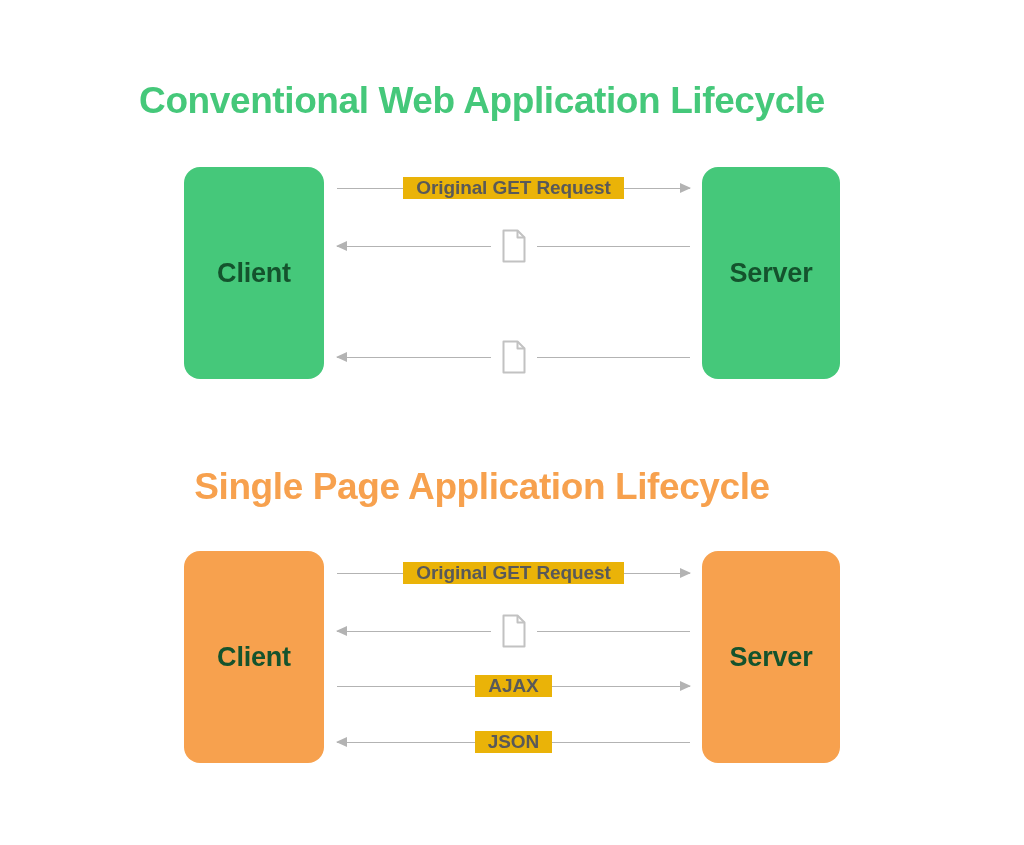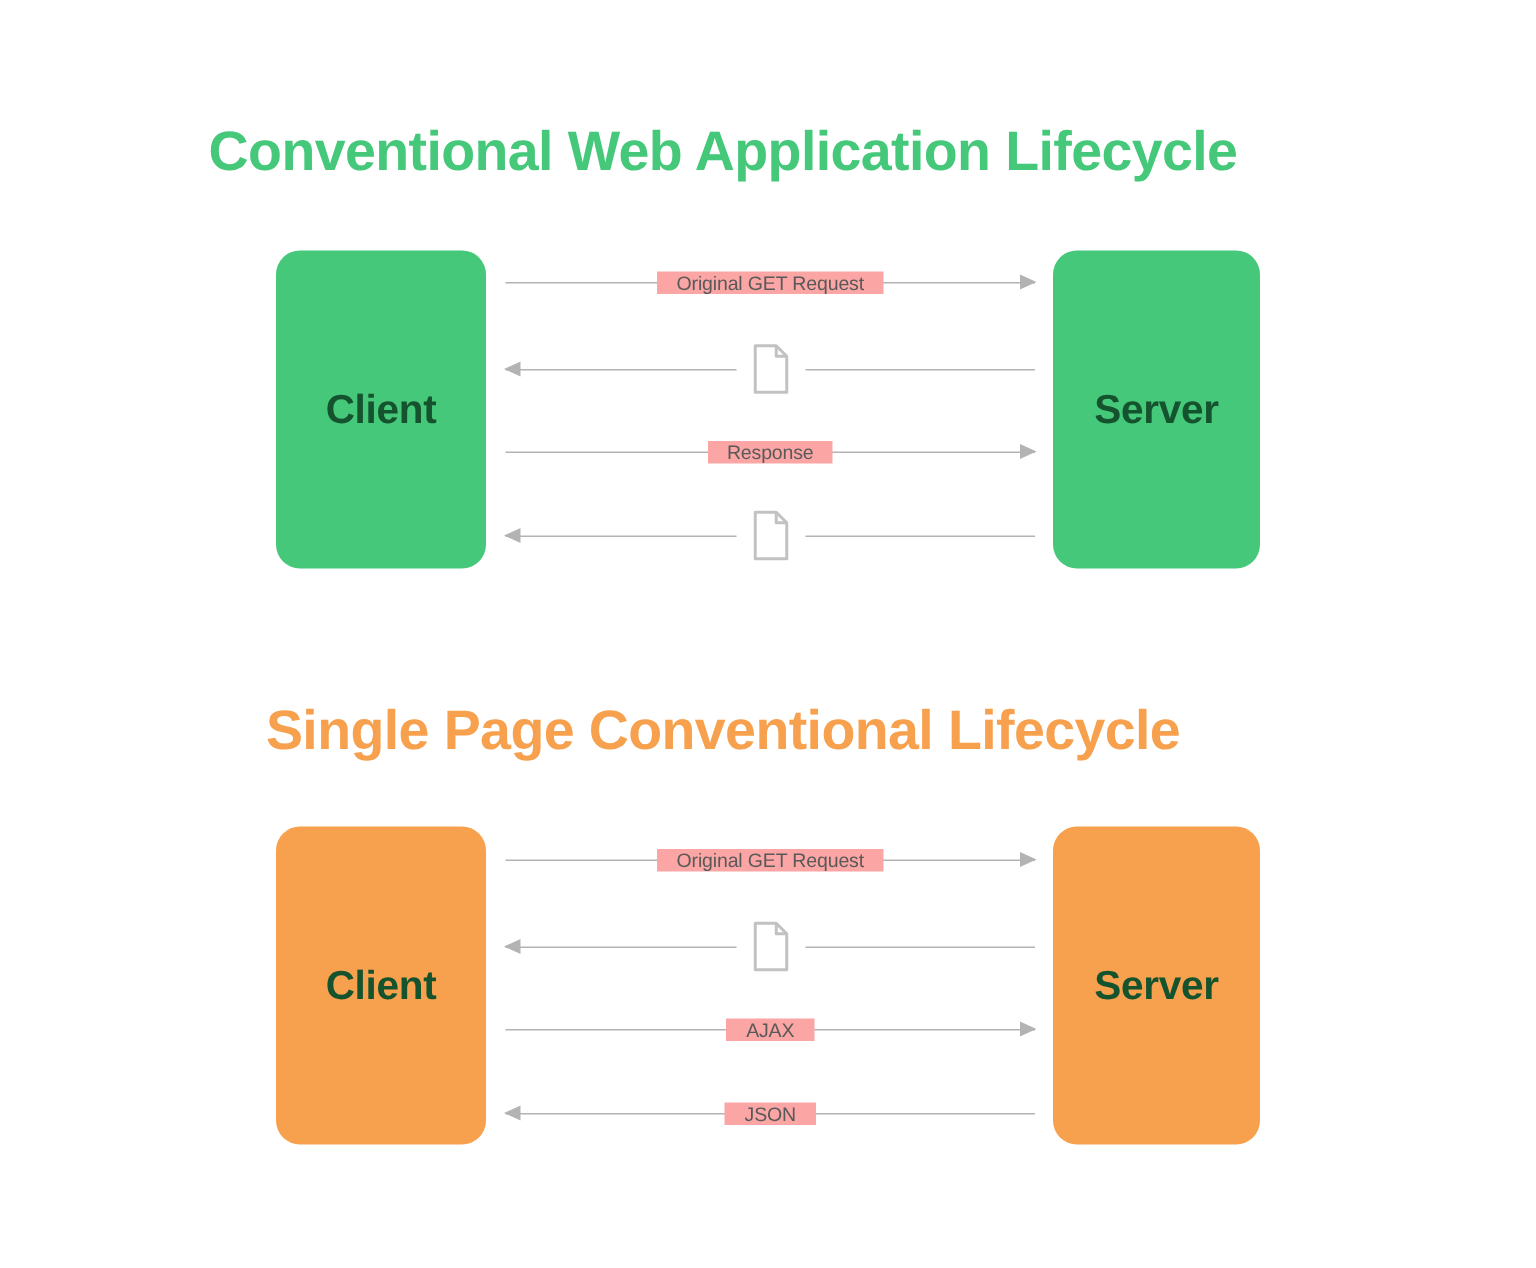--- a/index.html
+++ b/index.html
@@ -89,25 +89,25 @@
     border-left: 11px solid #b3b3b3;
   }
   .arrowhead.left {
     left: -1px;
     margin-top: -5.5px;
     border-right: 11px solid #b3b3b3;
   }
   .flow-label {
     position: relative;
     z-index: 2;
-    background: #fca5a5;
+    background: #eab308;
     padding: 0 13px;
     color: #595959;
-    font-size: 13px;
-    font-weight: normal;
+    font-size: 19px;
+    font-weight: bold;
     letter-spacing: -0.1px;
     white-space: nowrap;
   }
   .flow-doc {
     position: relative;
     z-index: 2;
     background: #ffffff;
     padding: 0 10px;
     line-height: 0;
   }
@@ -137,38 +137,33 @@
     <div class="flow-line"></div>
     <div class="arrowhead left"></div>
     <span class="flow-doc">
       <svg width="26" height="34" viewBox="0 0 26 34" xmlns="http://www.w3.org/2000/svg">
         <path d="M2.5 1.5 H16.5 L23.5 8.5 V32.5 H2.5 Z" fill="#ffffff" stroke="#c2c2c2" stroke-width="2" stroke-linejoin="round"></path>
         <path d="M16.5 1.5 V8.5 H23.5" fill="none" stroke="#c2c2c2" stroke-width="2" stroke-linejoin="round"></path>
       </svg>
     </span>
   </div>
 
-  <div class="flow-row" style="top:301px;">
-    <div class="flow-line"></div>
-    <div class="arrowhead right"></div>
-    <span class="flow-label">Response</span>
-  </div>
 
   <div class="flow-row" style="top:357px;">
     <div class="flow-line"></div>
     <div class="arrowhead left"></div>
     <span class="flow-doc">
       <svg width="26" height="34" viewBox="0 0 26 34" xmlns="http://www.w3.org/2000/svg">
         <path d="M2.5 1.5 H16.5 L23.5 8.5 V32.5 H2.5 Z" fill="#ffffff" stroke="#c2c2c2" stroke-width="2" stroke-linejoin="round"></path>
         <path d="M16.5 1.5 V8.5 H23.5" fill="none" stroke="#c2c2c2" stroke-width="2" stroke-linejoin="round"></path>
       </svg>
     </span>
   </div>
 
-  <div class="diagram-title title-orange">Single Page Conventional Lifecycle</div>
+  <div class="diagram-title title-orange">Single Page Application Lifecycle</div>
 
   <div class="node-box box-orange box-client-bot">
     <span class="node-label">Client</span>
   </div>
 
   <div class="node-box box-orange box-server-bot">
     <span class="node-label">Server</span>
   </div>
 
   <div class="flow-row" style="top:573px;">

